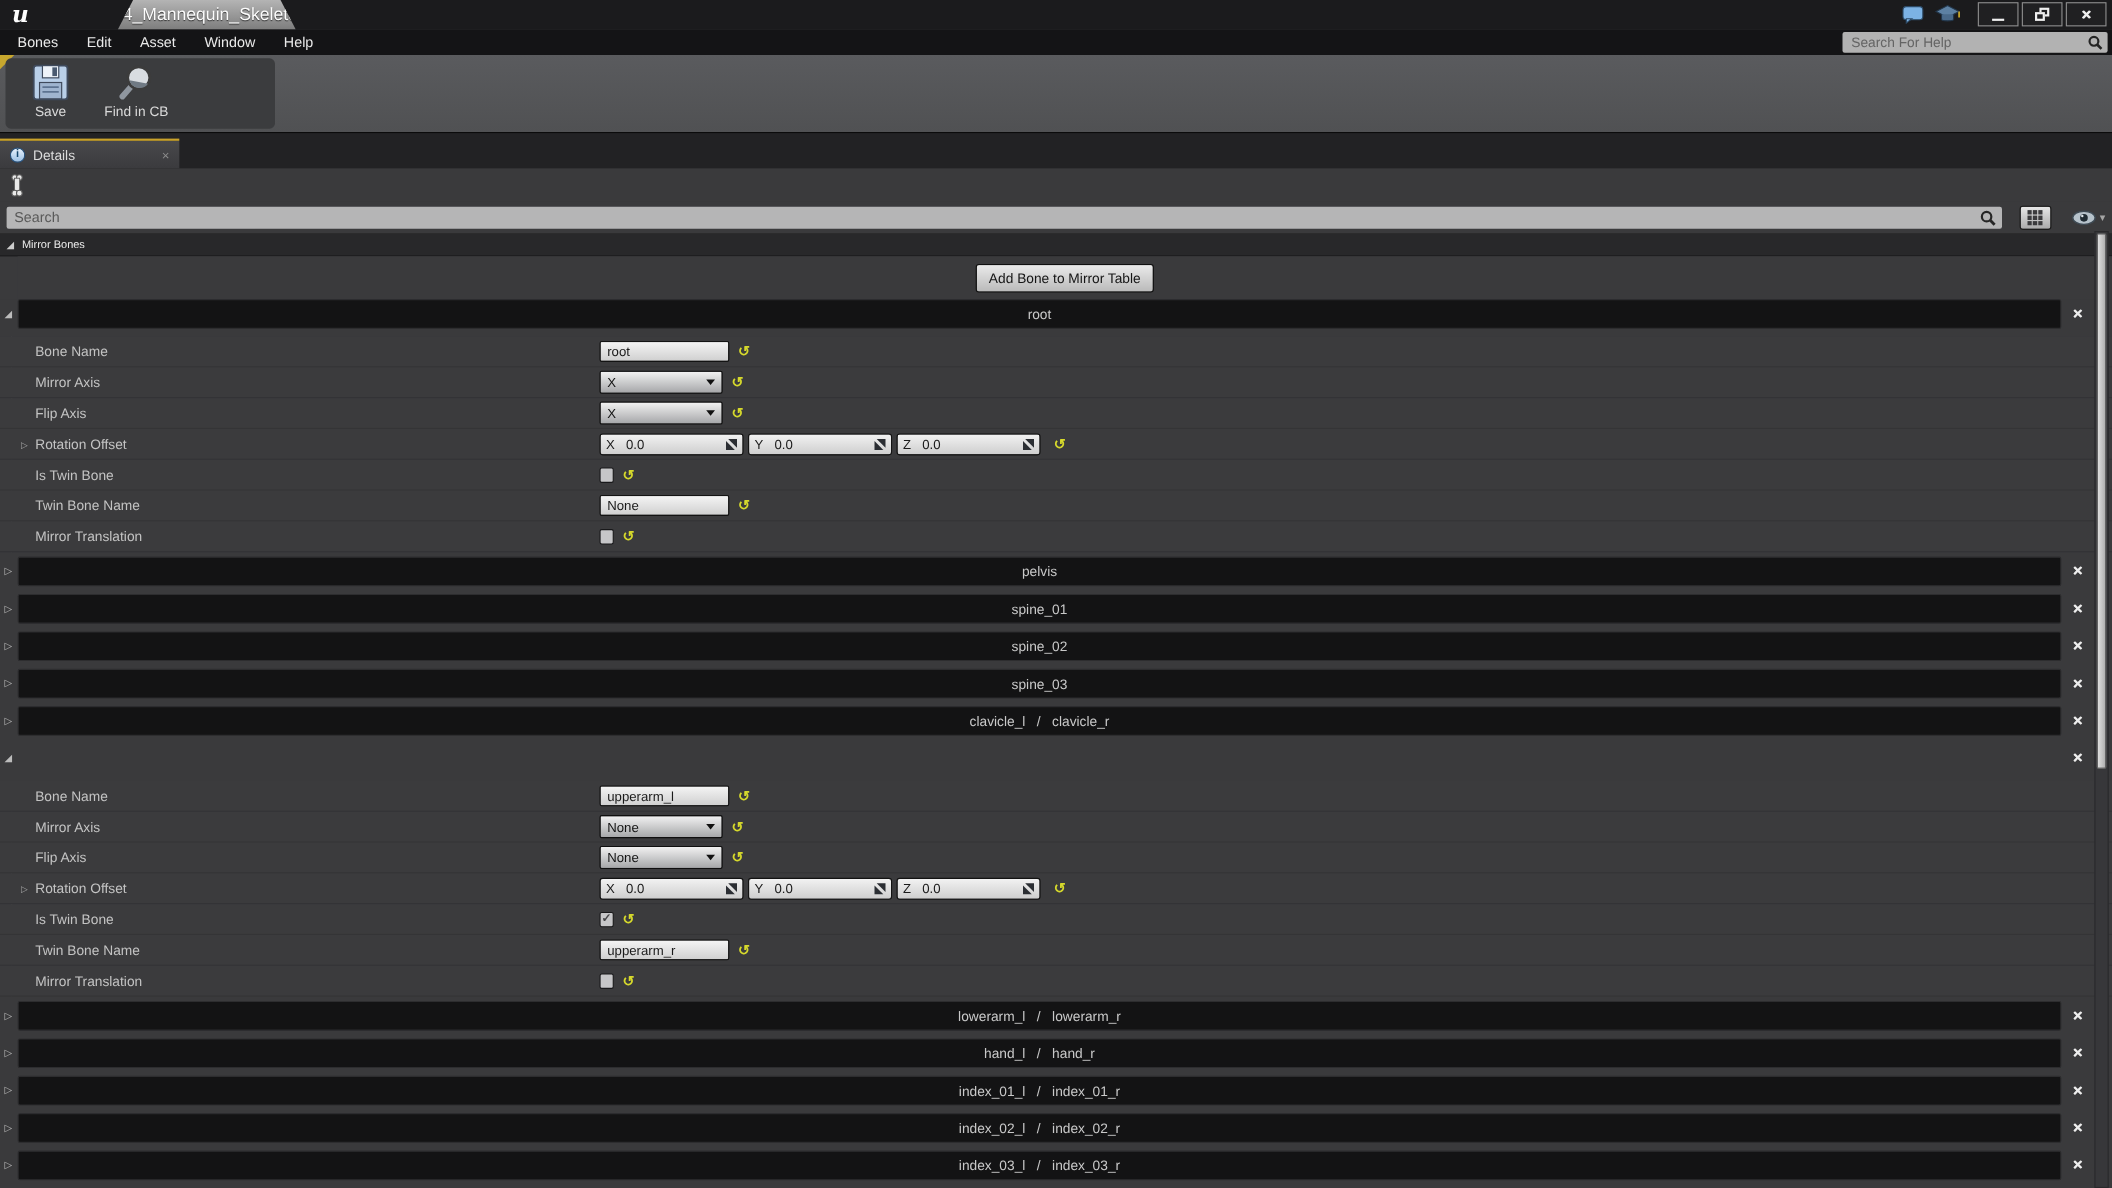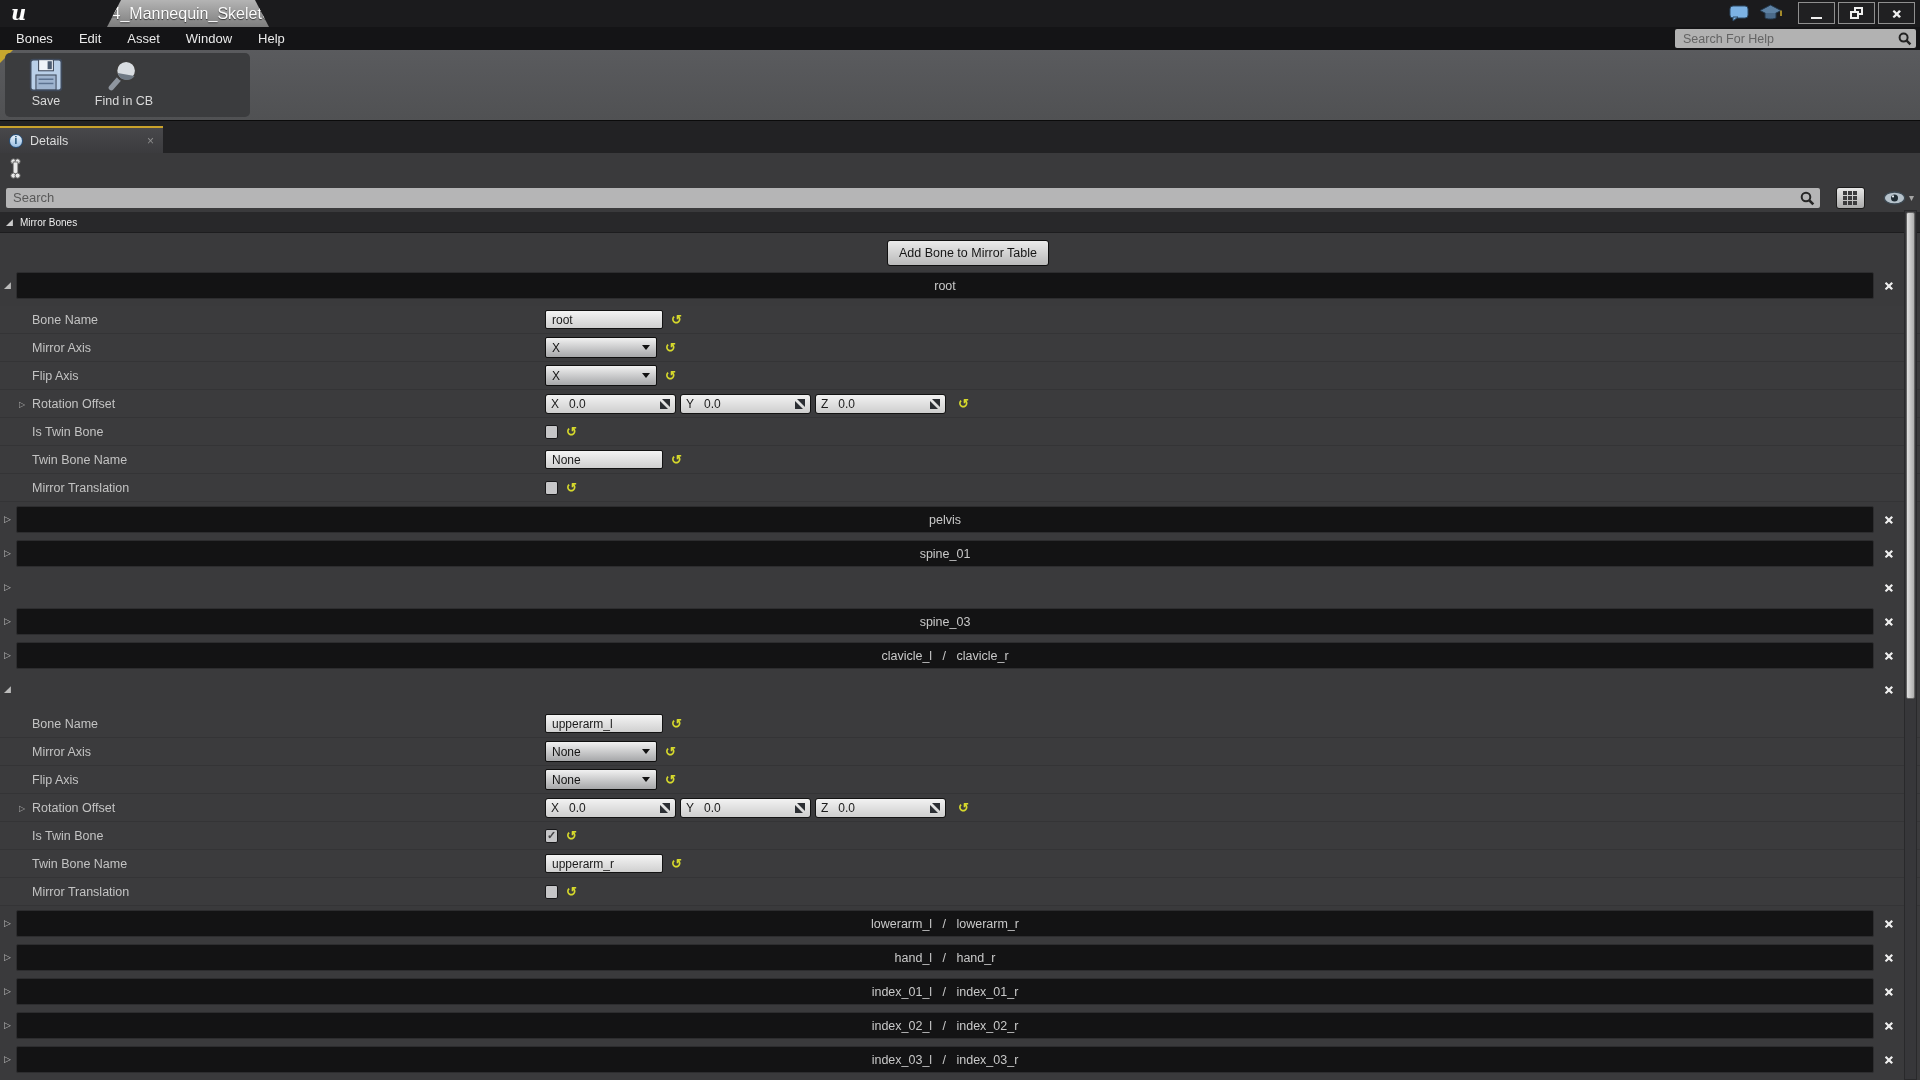--- a/index.html
+++ b/index.html
@@ -358,20 +358,21 @@
       <div class="bone-bar">pelvis</div>
       <span class="row-close">×</span>
     </div>
     <div class="bone-header-row">
       <span class="expand-arrow">▷</span>
       <div class="bone-bar">spine_01</div>
       <span class="row-close">×</span>
     </div>
     <div class="bone-header-row">
       <span class="expand-arrow">▷</span>
+      <div class="bone-bar">spine_02</div>
       <span class="row-close">×</span>
     </div>
     <div class="bone-header-row">
       <span class="expand-arrow">▷</span>
       <div class="bone-bar">spine_03</div>
       <span class="row-close">×</span>
     </div>
     <div class="bone-header-row">
       <span class="expand-arrow">▷</span>
       <div class="bone-bar">clavicle_l   /   clavicle_r</div>

